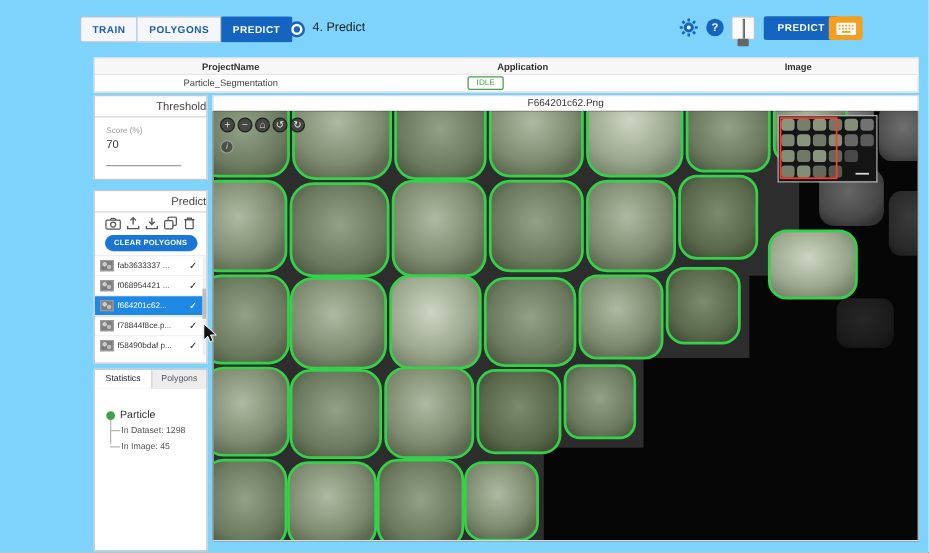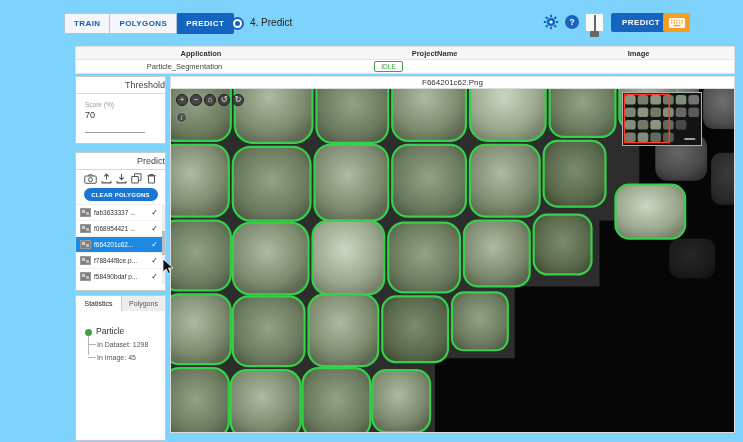--- a/index.html
+++ b/index.html
@@ -132,22 +132,22 @@
           <rect x="7.2" y="4.2" width="1.4" height="1.4"></rect>
           <rect x="9.8" y="4.2" width="1.4" height="1.4"></rect>
           <rect x="12.4" y="4.2" width="1.4" height="1.4"></rect>
         <rect x="4.5" y="6.8" width="7" height="1.5"></rect>
       </g>
     </svg>
   </button>
 
   <div class="proj-table">
     <div class="pt-row header">
+      <div class="pt-cell c2">ProjectName</div>
       <div class="pt-cell c1">Application</div>
-      <div class="pt-cell c2">ProjectName</div>
       <div class="pt-cell c3">Image</div>
     </div>
     <div class="pt-row data">
       <div class="pt-cell c2">Particle_Segmentation</div>
       <div class="pt-cell c3"><span class="idle-badge">IDLE</span></div>
     </div>
   </div>
 
   <section class="panel threshold-panel">
     <div class="panel-title">Threshold</div>

